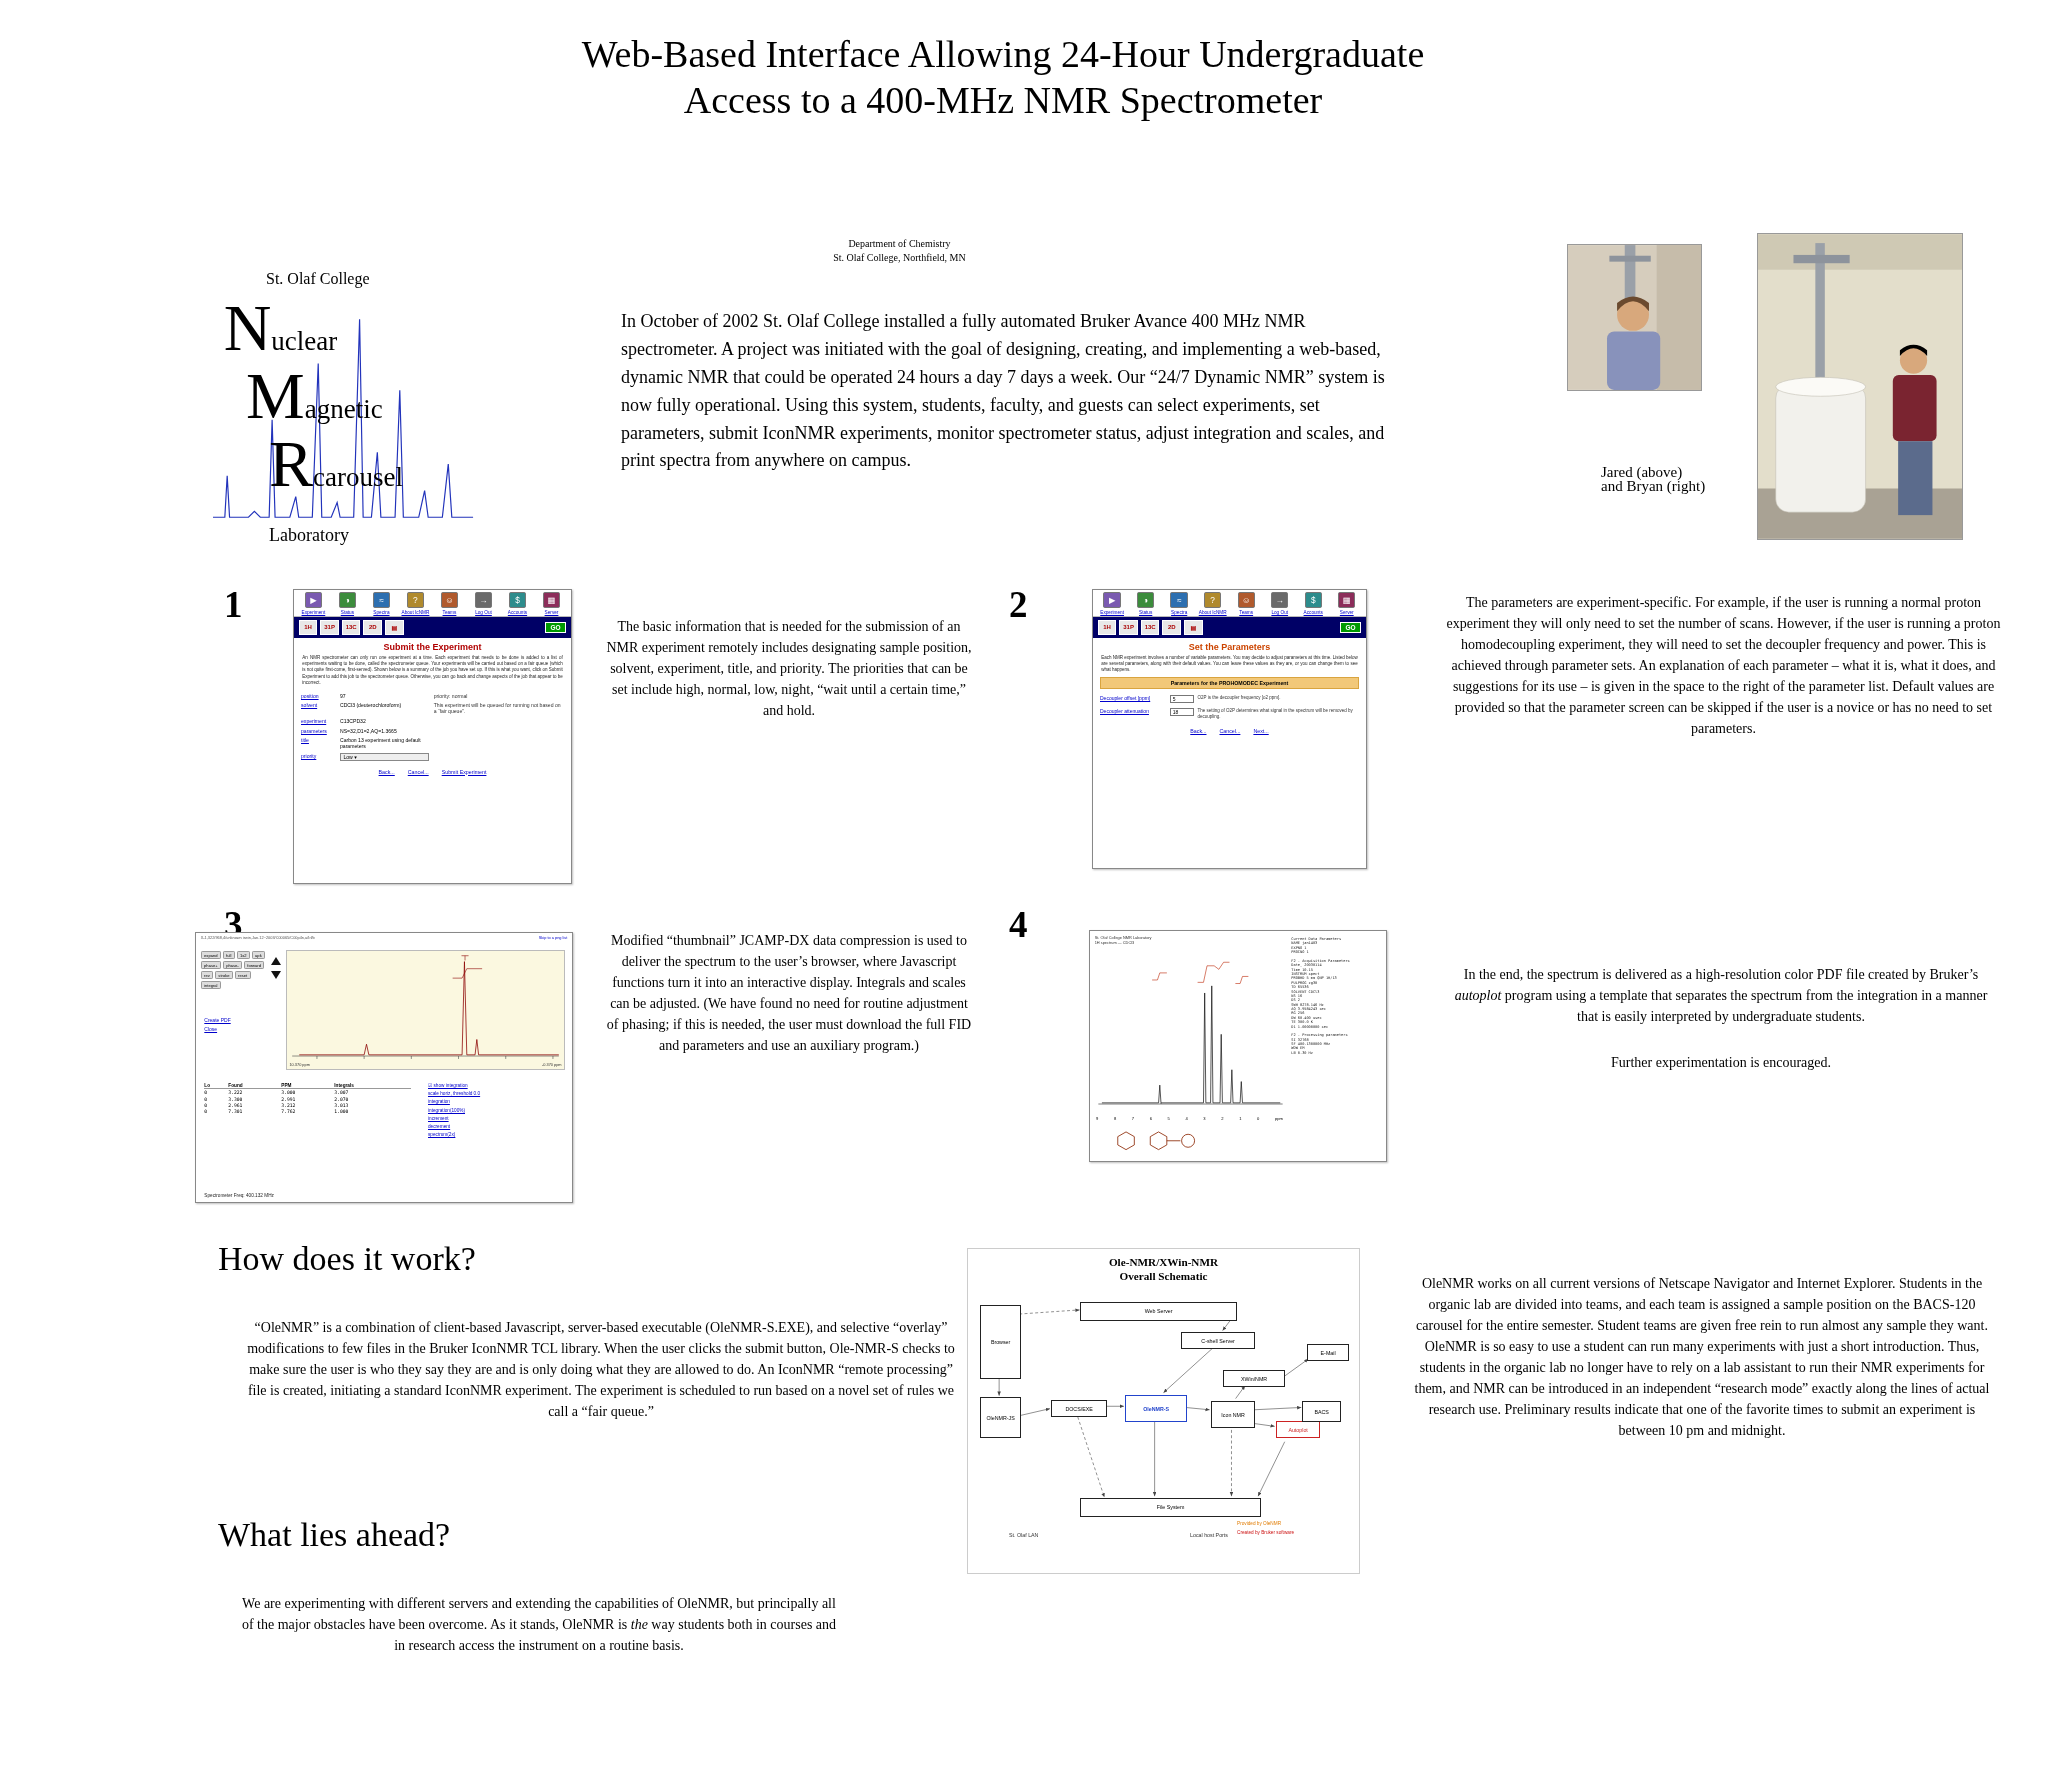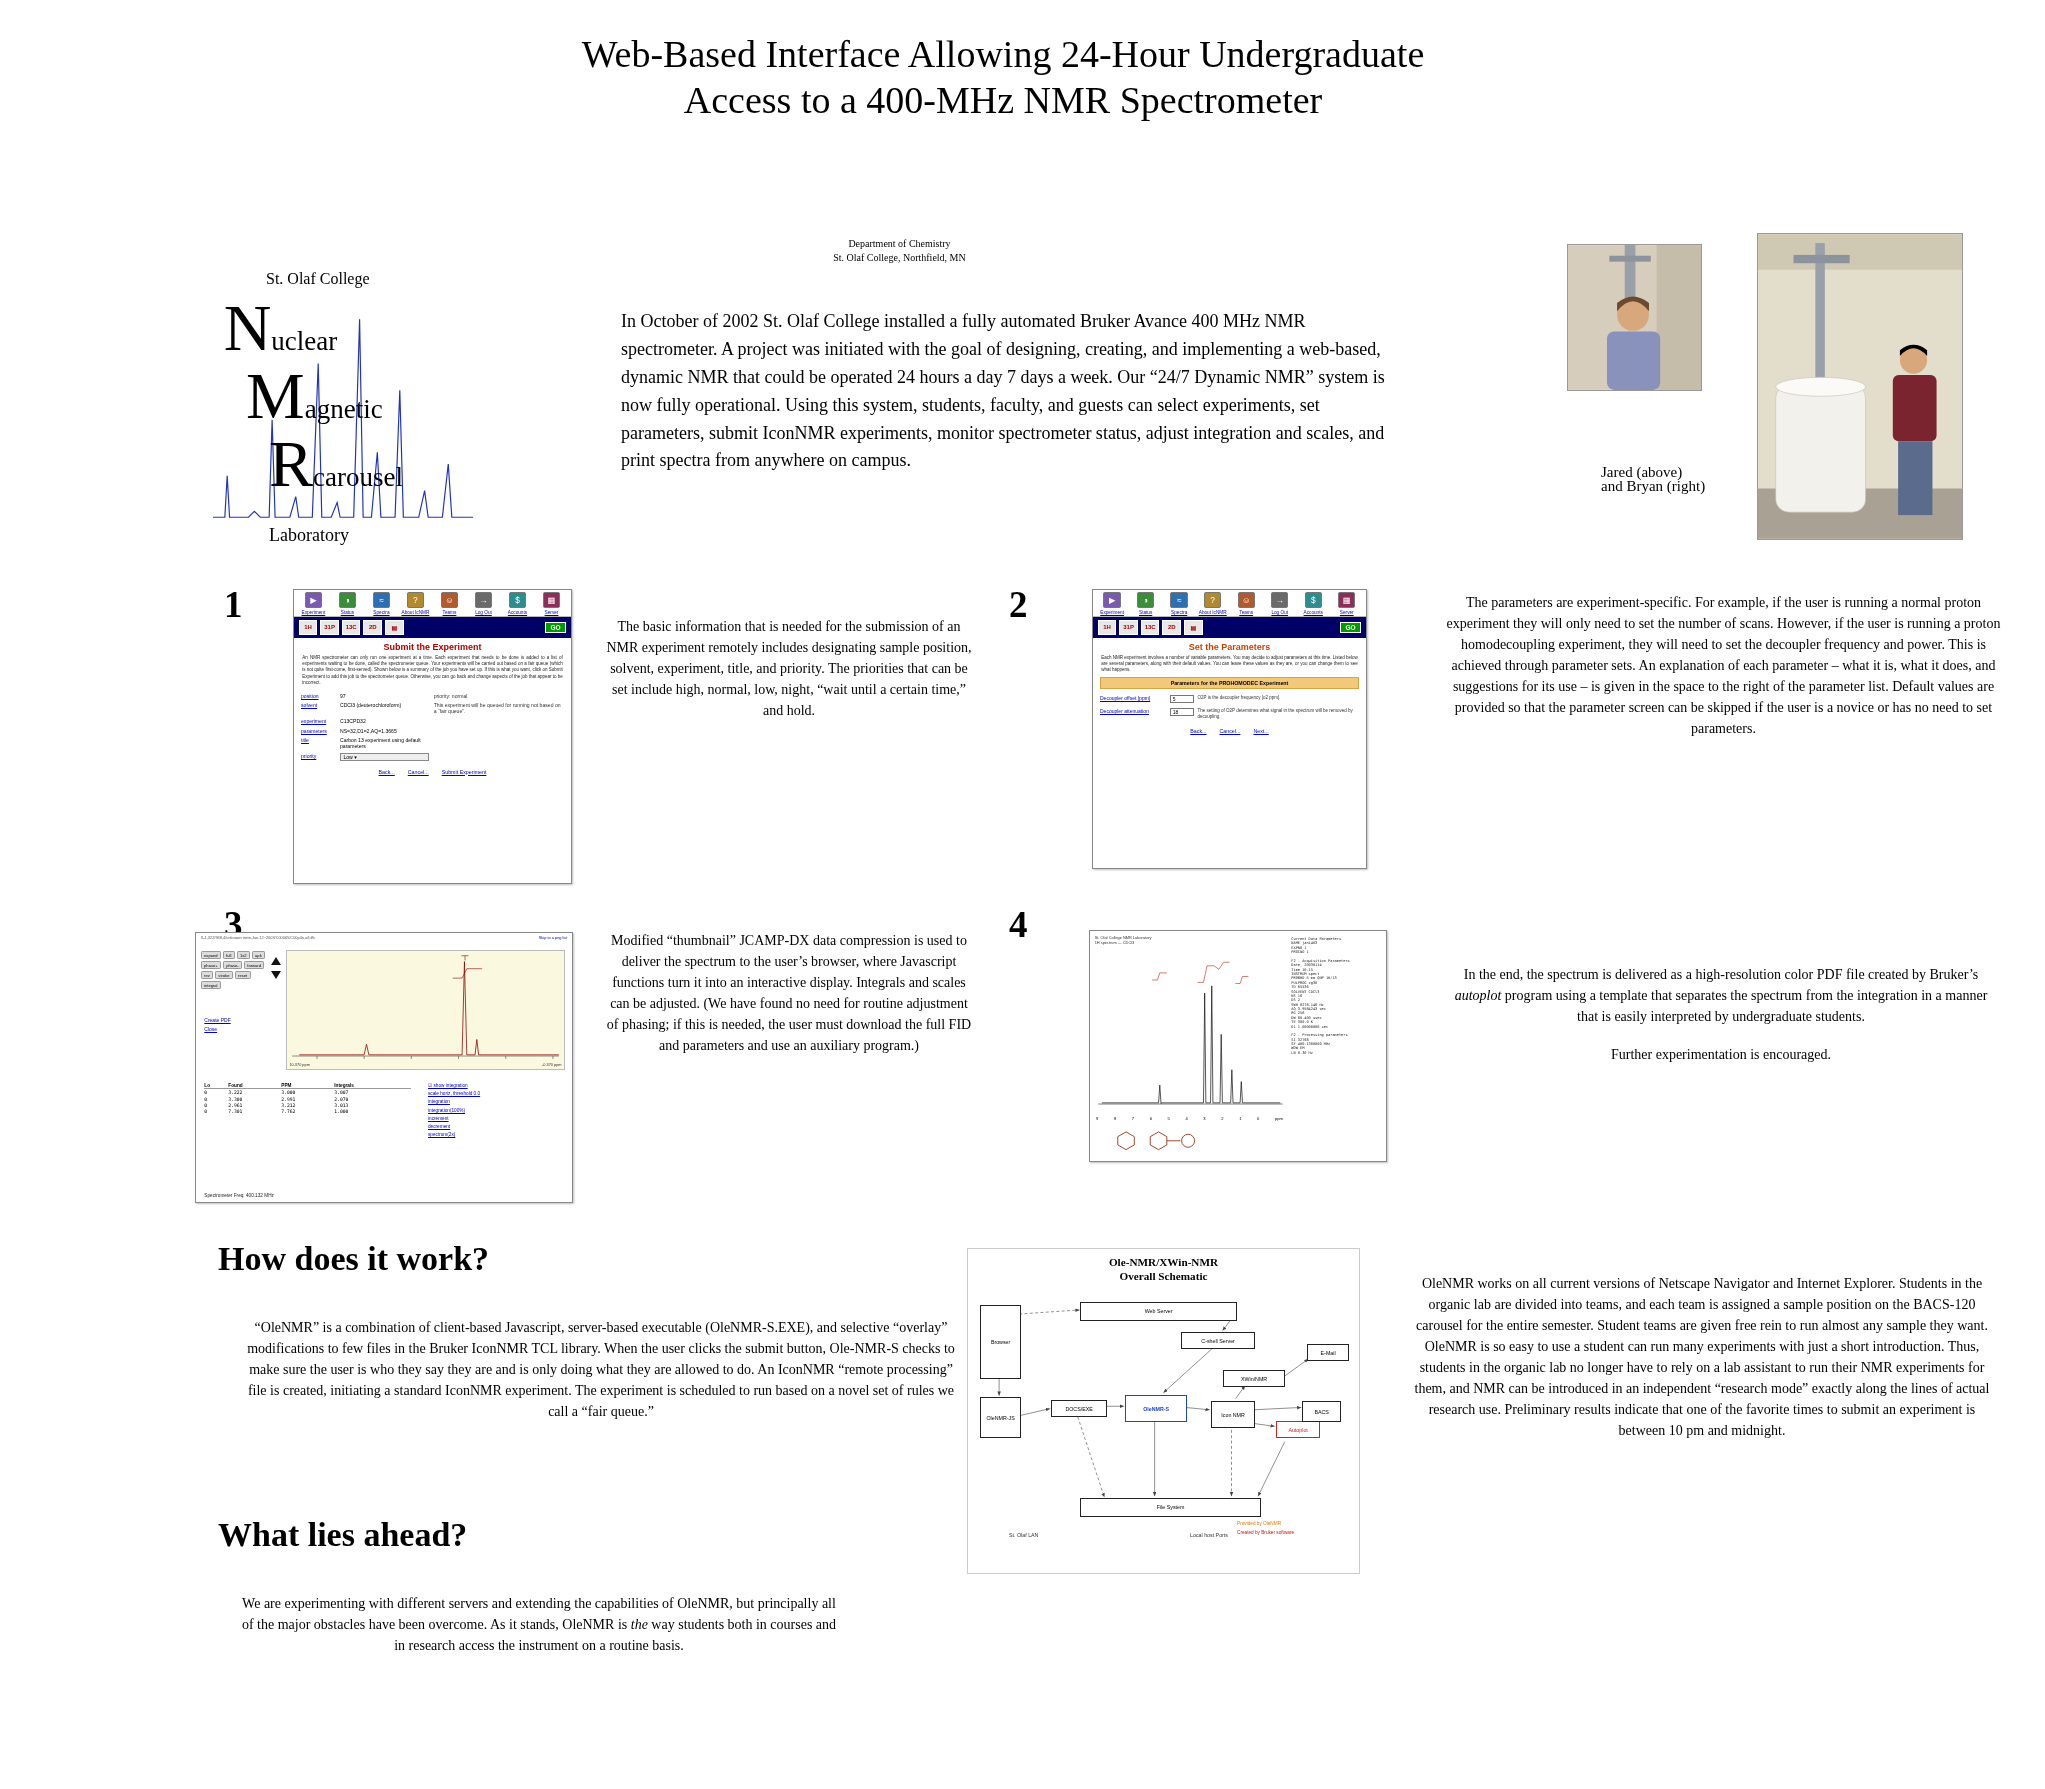--- a/index.html
+++ b/index.html
@@ -21,21 +21,21 @@
   .logo .lab{position:absolute;top:262px;left:56px;font-size:18px;}
 
   
   .intro{top:308px;left:621px;width:769px;font-size:18px;line-height:1.55;}
   .photo{border:0.6px solid #999;}
   .caption{font-size:15px;}
 
   
   .bignum{font-size:37px;font-weight:bold;}
   .sectext{font-size:14px;line-height:1.5;text-align:center;}
-  .bighead{font-size:34px;font-weight:bold;}
+  .bighead{font-size:34px;font-weight:normal;}
 
   
   .shot{background:#fff;border:0.6px solid #888;font-family:"Liberation Sans",sans-serif;
         box-shadow:0.6px 0.6px 1.8px rgba(0,0,0,.25);}
   .toolbar{display:flex;justify-content:space-around;align-items:flex-start;
            padding:2.4px 2.4px 1.2px 2.4px;border-bottom:0.6px solid #bbb;background:#fff;}
   .tbitem{display:flex;flex-direction:column;align-items:center;width:32px;cursor:pointer;}
   .tbglyph{width:15.4px;height:14px;display:flex;align-items:center;justify-content:center;
            font-size:8.3px;border:0.6px solid #777;border-radius:1.8px;color:#fff;}
   .tbitem:nth-child(1) .tbglyph{background:#7a5ab0;}
@@ -482,21 +482,21 @@
     <svg width="95" height="26" viewBox="0 0 160 44" style="position:absolute;left:24px;top:195px;">
       <polygon points="20,10 34,18 34,32 20,40 6,32 6,18" fill="none" stroke="#8b2500" stroke-width="1.4"></polygon>
       <polygon points="75,10 89,18 89,32 75,40 61,32 61,18" fill="none" stroke="#8b2500" stroke-width="1.4"></polygon>
       <line x1="89" y1="25" x2="112" y2="25" stroke="#8b2500" stroke-width="1.4"></line>
       <circle cx="125" cy="25" r="11" fill="none" stroke="#8b2500" stroke-width="1.4"></circle>
     </svg>
   </div>
 
   <div class="abs sectext" style="left:1450px;top:964px;width:542px;">
     <span>In the end, the spectrum is delivered as a high-resolution color PDF file created by Bruker’s </span><i>autoplot</i><span> program using a template that separates the spectrum from the integration in a manner that is easily interpreted by undergraduate students.</span>
-    <div style="margin-top:17px;">Further experimentation is encouraged.</div>
+    <div style="margin-top:25px;">Further experimentation is encouraged.</div>
   </div>
 
   <div class="abs bighead" style="left:218px;top:1240px;">How does it work?</div>
   <div class="abs sectext" style="left:240px;top:1317px;width:722px;">“OleNMR” is a combination of client-based Javascript, server-based executable (OleNMR-S.EXE), and selective “overlay” modifications to few files in the Bruker IconNMR TCL library. When the user clicks the submit button, Ole-NMR-S checks to make sure the user is who they say they are and is only doing what they are allowed to do. An IconNMR “remote processing” file is created, initiating a standard IconNMR experiment. The experiment is scheduled to run based on a novel set of rules we call a “fair queue.”</div>
 
   <div class="abs schem" style="left:967px;top:1248px;width:391px;height:324px;">
     <div class="stitle">
       <div>Ole-NMR/XWin-NMR</div>
       <div>Overall Schematic</div>
     </div>

